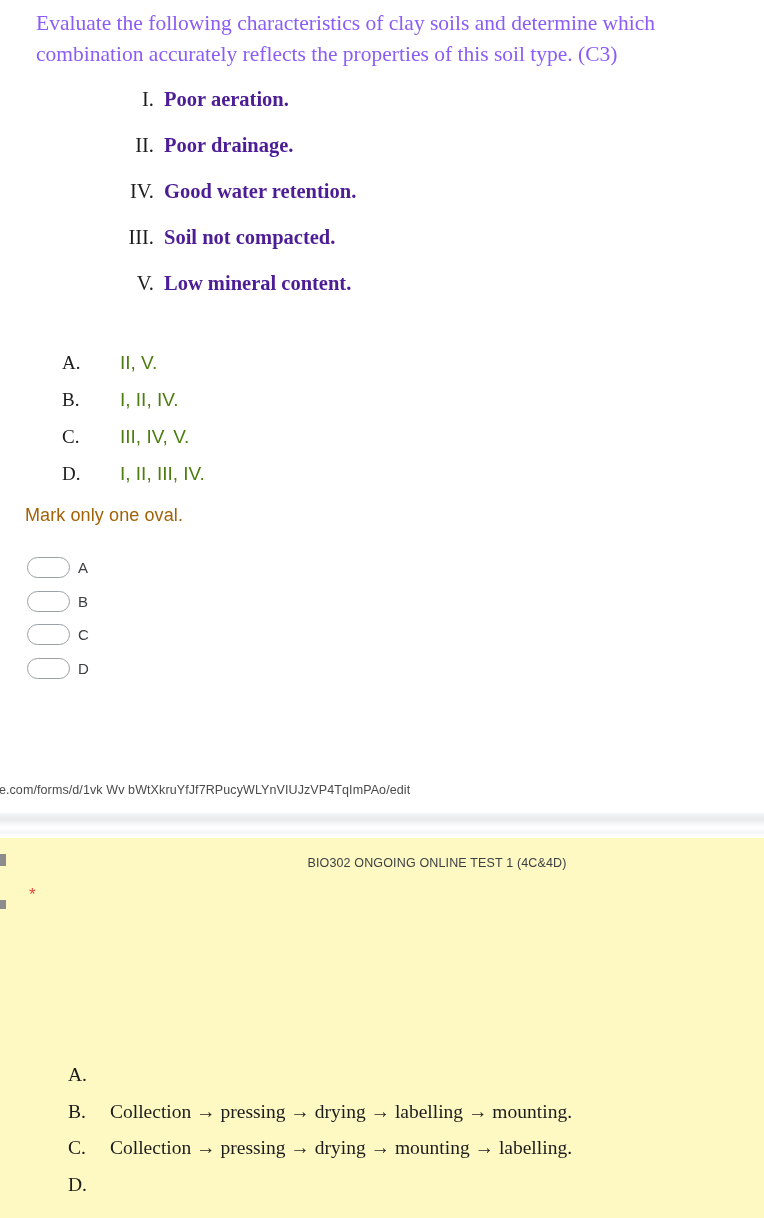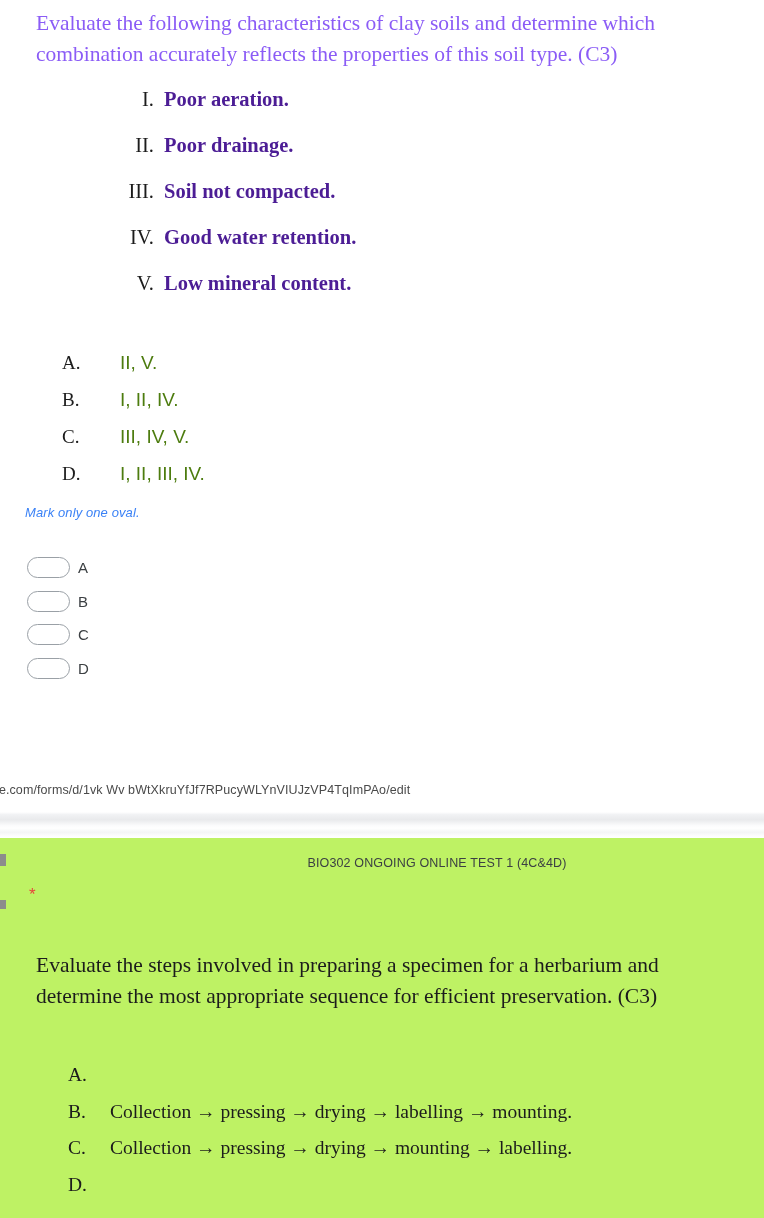--- a/index.html
+++ b/index.html
@@ -89,23 +89,22 @@
     color: #4d7c0f;
     white-space: nowrap;
     margin-left: 16px;
   }
 
   .mark-note {
     position: absolute;
     left: 25px;
     top: 505px;
     font-family: "Liberation Sans", sans-serif;
-    font-style: italic;
-    font-size: 13px;
-    color: #3b82f6;
+    font-size: 18px;
+    color: #a16207;
     letter-spacing: 0.1px;
   }
 
   .oval-group {
     position: absolute;
     left: 27px;
     top: 551px;
   }
   .oval-row {
     display: flex;
@@ -165,21 +164,21 @@
       #ffffff 100%);
   }
 
   
   .page-two {
     position: absolute;
     left: 0;
     top: 838px;
     width: 764px;
     height: 380px;
-    background: #bef264;
+    background: #fef9c3;
   }
 
   .edge-frag {
     position: absolute;
     left: 0;
     width: 6px;
     background: #8c8c8c;
   }
   .edge-frag.f1 { top: 16px; height: 12px; }
   .edge-frag.f2 { top: 62px; height: 9px; }
@@ -253,26 +252,26 @@
   <div class="roman-list">
     <div class="roman-row">
       <span class="roman-num">I.</span>
       <span class="roman-text">Poor aeration.</span>
     </div>
     <div class="roman-row">
       <span class="roman-num">II.</span>
       <span class="roman-text">Poor drainage.</span>
     </div>
     <div class="roman-row">
+      <span class="roman-num">IV.</span>
+      <span class="roman-text">Good water retention.</span>
+    </div>
+    <div class="roman-row">
       <span class="roman-num">III.</span>
       <span class="roman-text">Soil not compacted.</span>
-    </div>
-    <div class="roman-row">
-      <span class="roman-num">IV.</span>
-      <span class="roman-text">Good water retention.</span>
     </div>
     <div class="roman-row">
       <span class="roman-num">V.</span>
       <span class="roman-text">Low mineral content.</span>
     </div>
   </div>
 
   <div class="choice-list-1">
     <div class="choice-row-1">
       <span class="choice-letter-1">A.</span>
@@ -323,21 +322,20 @@
 
 <div class="page-two">
 
   <div class="edge-frag f1"></div>
   <div class="edge-frag f2"></div>
 
   <div class="form-header">BIO302 ONGOING ONLINE TEST 1 (4C&amp;4D)</div>
 
   <div class="required-star">*</div>
 
-  <div class="q-stem-2">Evaluate the steps involved in preparing a specimen for a herbarium and determine the most appropriate sequence for efficient preservation. (C3)</div>
 
   <div class="choice-list-2">
     <div class="choice-row-2">
       <span class="choice-letter-2">A.</span>
     </div>
     <div class="choice-row-2">
       <span class="choice-letter-2">B.</span>
       <span class="choice-text-2">Collection → pressing → drying → labelling → mounting.</span>
     </div>
     <div class="choice-row-2">

